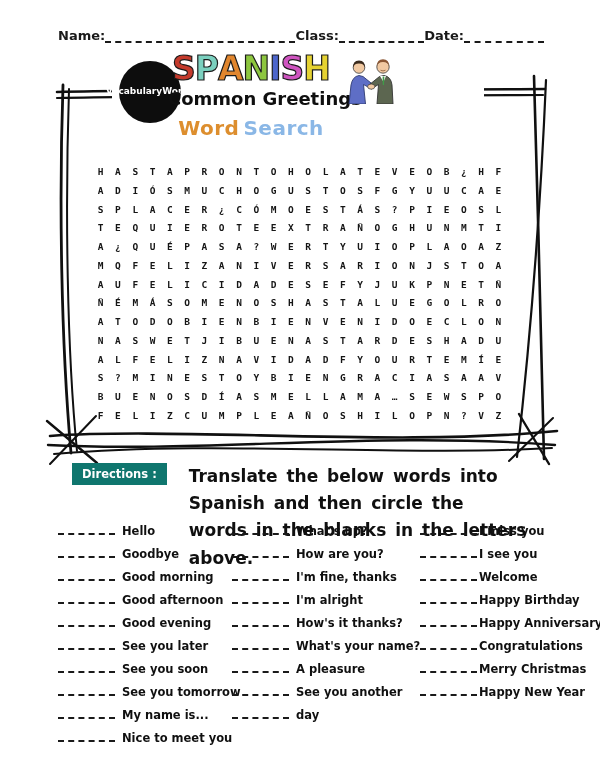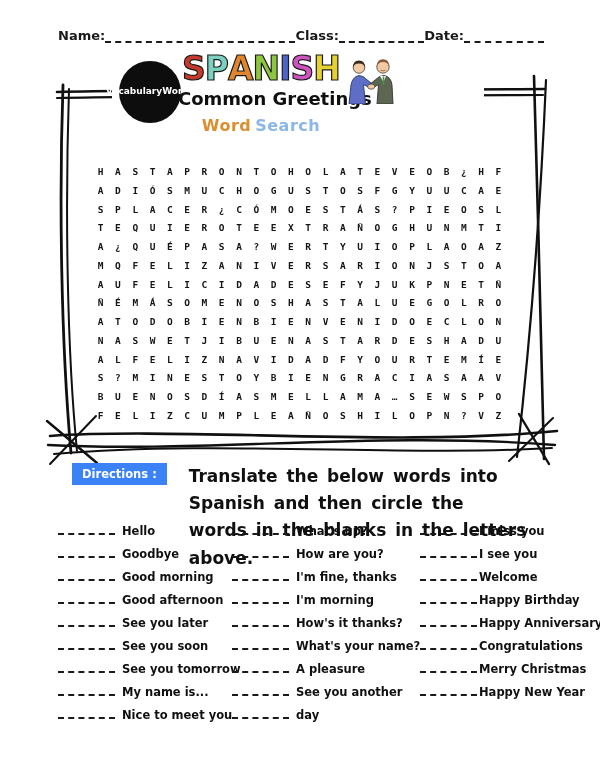--- a/index.html
+++ b/index.html
@@ -23,44 +23,44 @@
   svg.frame { position:absolute; left:0; top:0; pointer-events:none; }
 
   
   .title-backdrop { position:absolute; left:112px; top:46px; width:372px; height:102px; background:#fff; }
   .vocab-badge {
     position:absolute; left:119px; top:61px; width:62px; height:62px;
     background:#0d0d0d; border-radius:50%;
     display:flex; flex-direction:row; align-items:center; justify-content:center;
     color:#fff; font-size:9px; font-weight:bold; line-height:1.25; text-align:center;
   }
-  .title-center { position:absolute; left:178px; top:52px; width:166px; text-align:center; }
+  .title-center { position:absolute; left:168px; top:52px; width:166px; text-align:center; }
   .spanish-title {
     font-size:33px; font-weight:bold; line-height:1; letter-spacing:-1px;
     -webkit-text-stroke:1.2px #1a1a1a;
   }
   .spanish-title span { display:inline-block; }
   .subtitle { font-size:18px; font-weight:bold; color:#0f0f0f; margin-top:3px; letter-spacing:0px; white-space:nowrap; }
-  .banner { font-size:16px; font-weight:bold; margin-top:7px; letter-spacing:0.5px; }
+  .banner { font-size:20px; font-weight:bold; margin-top:7px; letter-spacing:0.5px; }
   .banner span { display:inline-block; margin:0 2px; }
   .handshake { position:absolute; left:344px; top:58px; }
 
   
   .grid { position:absolute; left:92px; top:163px; }
   .grow { display:flex; height:18.75px; }
   .gcell {
     width:17.3px; text-align:center; line-height:18.75px;
     font-size:9.5px; font-weight:bold; color:#151515;
     font-family:"DejaVu Sans Mono", monospace;
   }
 
   
   .directions { position:absolute; left:72px; top:463px; display:flex; align-items:flex-start; }
   .dir-label {
-    background:#3b82f6; color:#fff; font-size:11.5px; font-weight:bold;
+    background:#0f766e; color:#fff; font-size:11.5px; font-weight:bold;
     padding:4px 10px; white-space:nowrap;
   }
   .dir-text { margin-left:22px; width:380px; font-size:17px; font-weight:bold; color:#101010; line-height:1.6; word-spacing:3px; }
 
   
   .wcol { position:absolute; top:515px; }
   .wcol.c1 { left:58px; }
   .wcol.c2 { left:232px; }
   .wcol.c3 { left:420px; }
   .wrow { display:flex; align-items:flex-end; height:23px; }
@@ -519,20 +519,24 @@
     <div class="wrow">
       <span class="wblank"></span>
       <span class="wlabel">Good morning</span>
     </div>
     <div class="wrow">
       <span class="wblank"></span>
       <span class="wlabel">Good afternoon</span>
     </div>
     <div class="wrow">
       <span class="wblank"></span>
+      <span class="wlabel">Good evening</span>
+    </div>
+    <div class="wrow">
+      <span class="wblank"></span>
       <span class="wlabel">See you later</span>
     </div>
     <div class="wrow">
       <span class="wblank"></span>
       <span class="wlabel">See you soon</span>
     </div>
     <div class="wrow">
       <span class="wblank"></span>
       <span class="wlabel">See you tomorrow</span>
     </div>
@@ -553,21 +557,21 @@
     <div class="wrow">
       <span class="wblank"></span>
       <span class="wlabel">How are you?</span>
     </div>
     <div class="wrow">
       <span class="wblank"></span>
       <span class="wlabel">I'm fine, thanks</span>
     </div>
     <div class="wrow">
       <span class="wblank"></span>
-      <span class="wlabel">I'm morning</span>
+      <span class="wlabel">I'm alright</span>
     </div>
     <div class="wrow">
       <span class="wblank"></span>
       <span class="wlabel">How's it thanks?</span>
     </div>
     <div class="wrow">
       <span class="wblank"></span>
       <span class="wlabel">What's your name?</span>
     </div>
     <div class="wrow">

